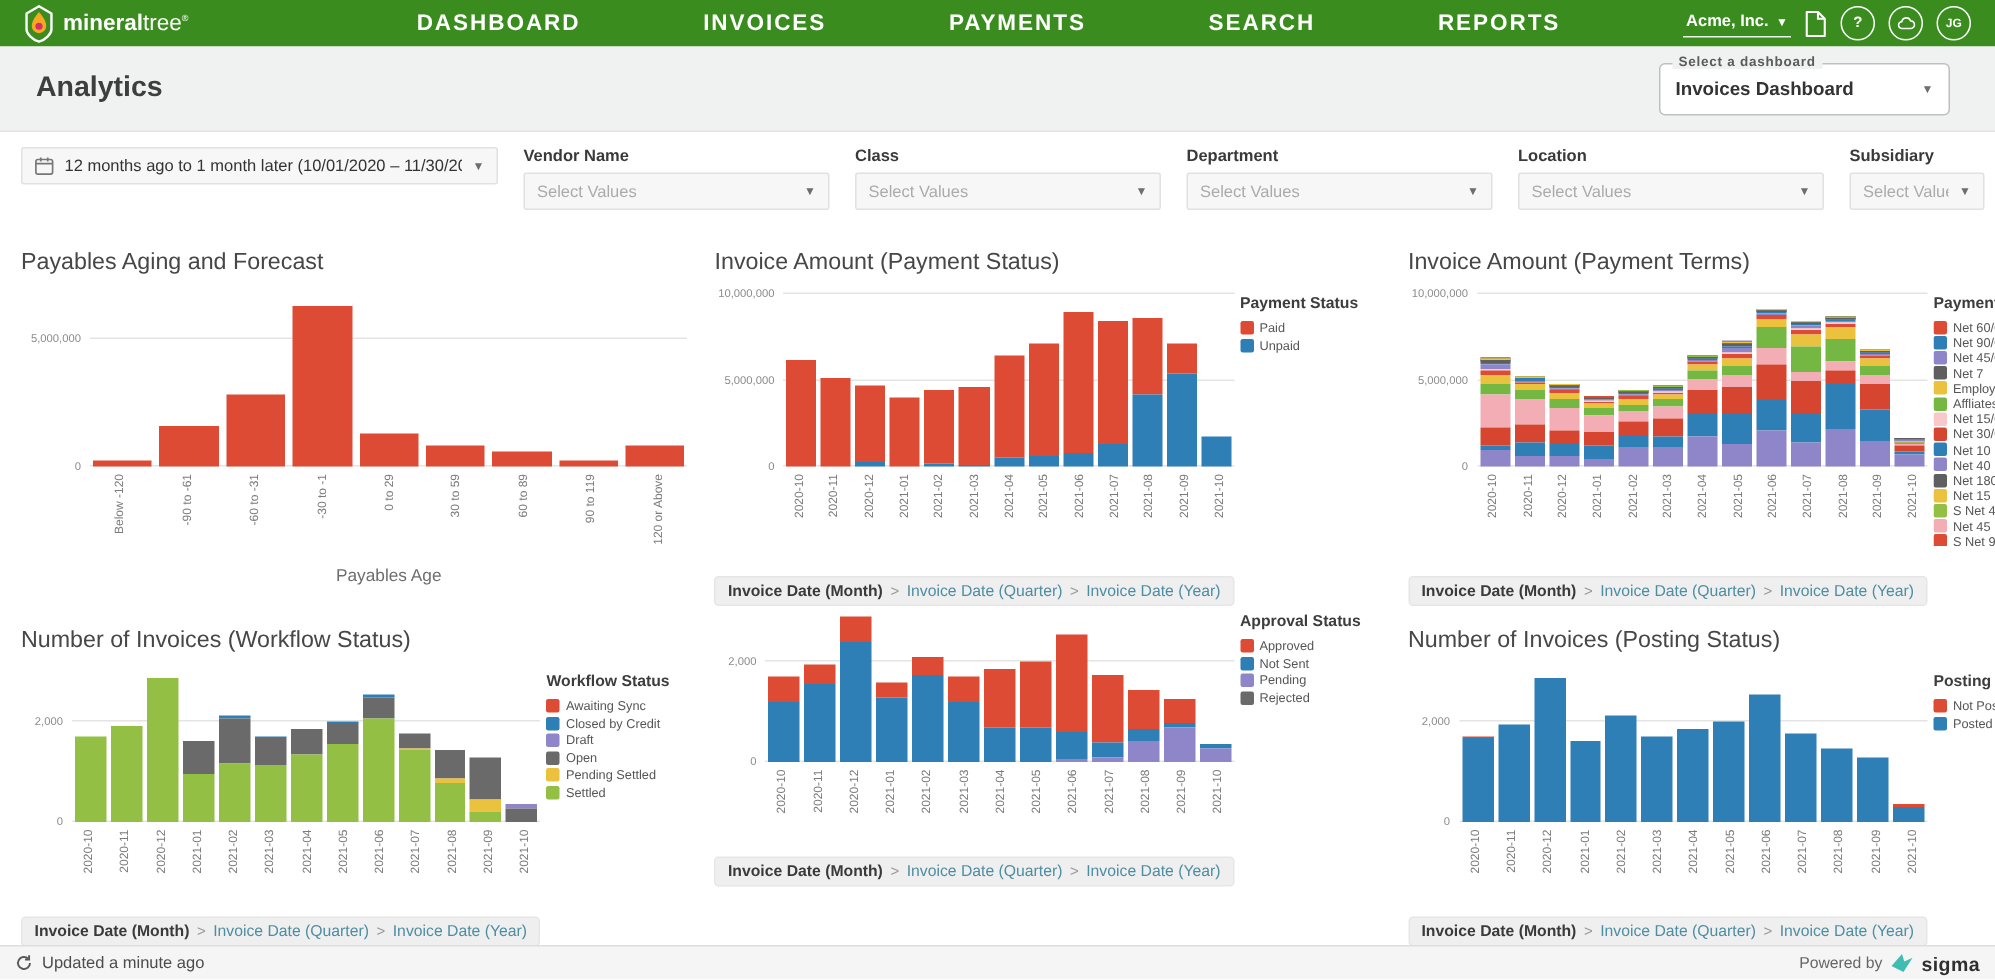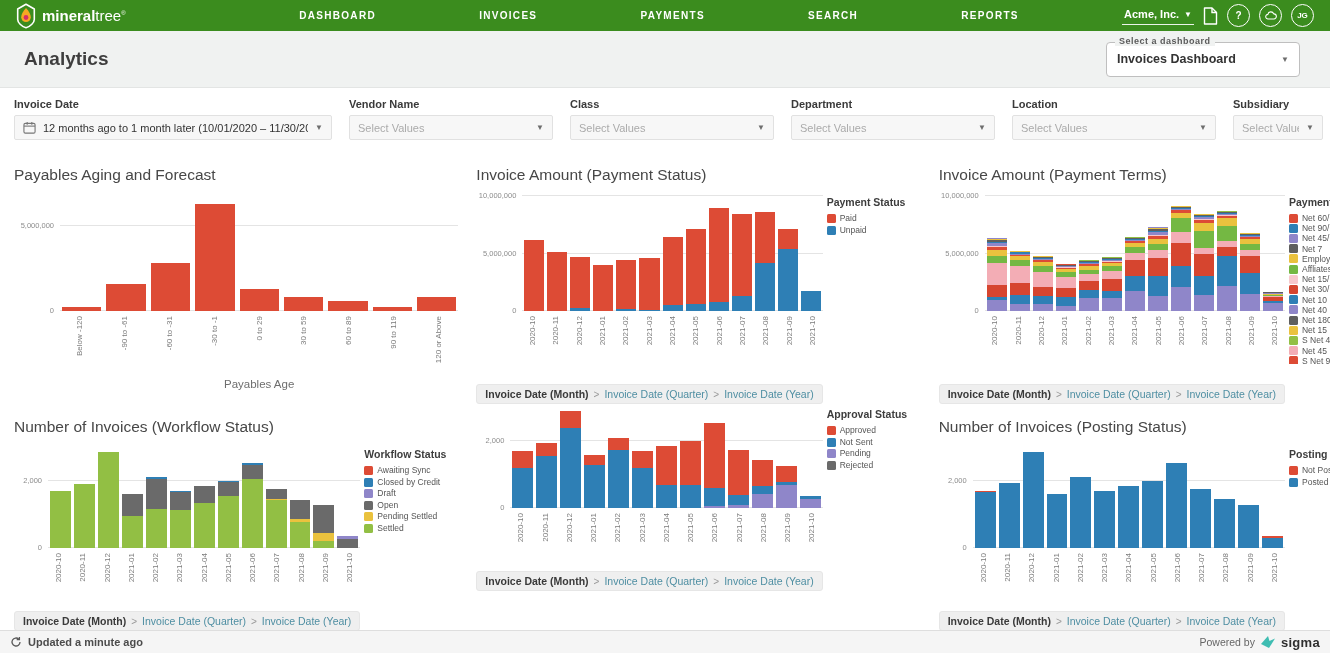--- a/index.html
+++ b/index.html
@@ -9,21 +9,21 @@
     -webkit-font-smoothing:antialiased;
   }
   
   .topbar{height:31px;background:#3B8C1E;display:flex;align-items:center;padding:0 16px;color:#fff;}
   .brand{display:flex;align-items:center;gap:6px;min-width:180px;}
   .brand-text{font-size:15px;line-height:1;}
   .brand-bold{font-weight:800;}
   .brand-light{font-weight:300;}
   .brand-tm{font-size:6px;vertical-align:super;}
   .nav{flex:1;display:flex;justify-content:space-evenly;align-items:center;}
-  .nav-item{font-size:10px;font-weight:700;letter-spacing:1.3px;cursor:pointer;}
+  .nav-item{font-size:15px;font-weight:700;letter-spacing:1.3px;cursor:pointer;}
   .top-right{display:flex;align-items:center;gap:9px;justify-content:flex-end;}
   .account{font-size:11px;font-weight:700;display:flex;align-items:center;gap:5px;
     border-bottom:1px solid rgba(255,255,255,.9);padding:2px 2px 4px;cursor:pointer;}
   .acct-caret{font-size:8px;}
   .circle-icon{width:21px;height:21px;border:1.6px solid #fff;border-radius:50%;
     display:flex;align-items:center;justify-content:center;font-size:10px;font-weight:700;cursor:pointer;flex:none;}
   .doc-icon{display:flex;align-items:center;cursor:pointer;}
   
   .subheader{height:56px;background:#F0F2F1;border-bottom:1px solid #E3E5E4;
     display:flex;align-items:center;justify-content:space-between;padding:0 24px 0 24px;}
@@ -69,21 +69,21 @@
   .legend{width:94px;flex:none;margin-left:4px;}
   .legend-title{font-size:10.5px;font-weight:700;color:#3D3D3D;margin-bottom:5px;white-space:nowrap;}
   .legend-item{display:flex;align-items:center;gap:4px;line-height:11.5px;}
   .legend-name{font-size:8.5px;color:#555;white-space:nowrap;}
   .swatch{width:9px;height:9px;border-radius:1.5px;flex:none;}
   .legend-clip{max-height:168px;overflow:hidden;}
   .legend-clip .legend-item{line-height:10.2px;}
   
   .footer{position:absolute;left:0;right:0;bottom:0;height:22px;background:#F5F5F5;border-top:1px solid #DEDEDE;
     display:flex;align-items:center;justify-content:space-between;padding:0 10px;}
-  .footer-left{display:flex;align-items:center;gap:6px;font-size:11px;color:#4C4C4C;font-weight:700;}
+  .footer-left{display:flex;align-items:center;gap:6px;font-size:11px;color:#4C4C4C;font-weight:400;}
   .footer-right{display:flex;align-items:center;gap:5px;font-size:10.5px;color:#666;}
   .sigma-text{font-size:13px;font-weight:700;color:#2F2F2F;letter-spacing:.3px;}
 </style>
 </head>
 <body>
 
 <header class="topbar">
   <div class="brand">
     <span style="display:flex;">
       <svg width="20" height="26" viewBox="0 0 20 26">
@@ -126,21 +126,20 @@
   <h1 class="page-title" style="margin:0;">Analytics</h1>
   <div class="dash-select">
     <span class="dash-select-label">Select a dashboard</span>
     <span class="dash-select-value">Invoices Dashboard</span>
     <span class="caret">▼</span>
   </div>
 </section>
 
 <section class="filters">
   <div class="filter f-invoice-date">
-    <div class="filter-label">Invoice Date</div>
     <div class="filter-box">
       <span style="display:flex;">
         <svg width="13" height="13" viewBox="0 0 14 14">
           <rect x="1" y="2.5" width="12" height="10.5" rx="1.5" fill="none" stroke="#777" stroke-width="1.2"></rect>
           <path d="M1 5.5h12" stroke="#777" stroke-width="1.2"></path>
           <path d="M4.5 1v3M9.5 1v3" stroke="#777" stroke-width="1.2"></path>
         </svg>
       </span>
       <span class="filter-value">12 months ago to 1 month later (10/01/2020 – 11/30/2021)</span>
       <span class="caret">▼</span>

